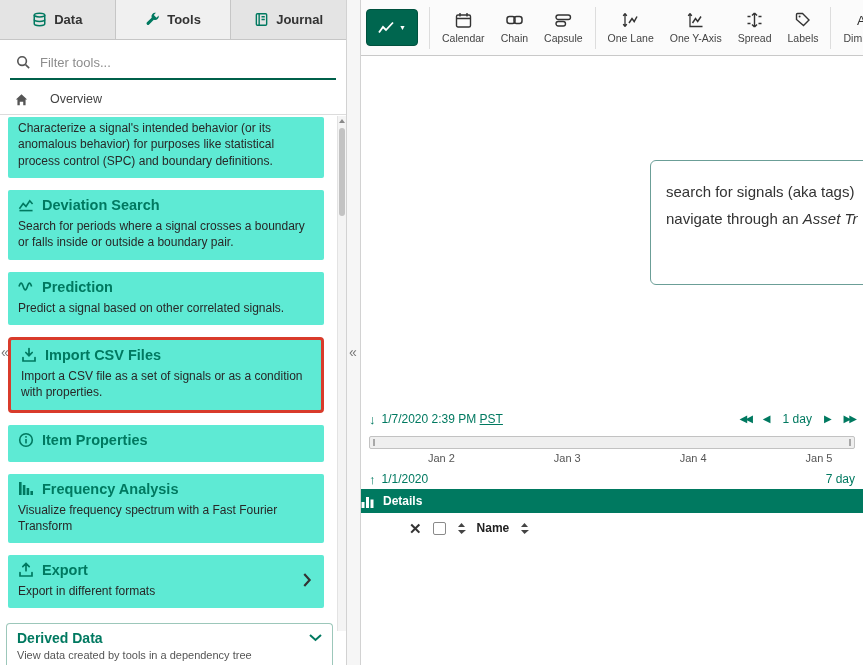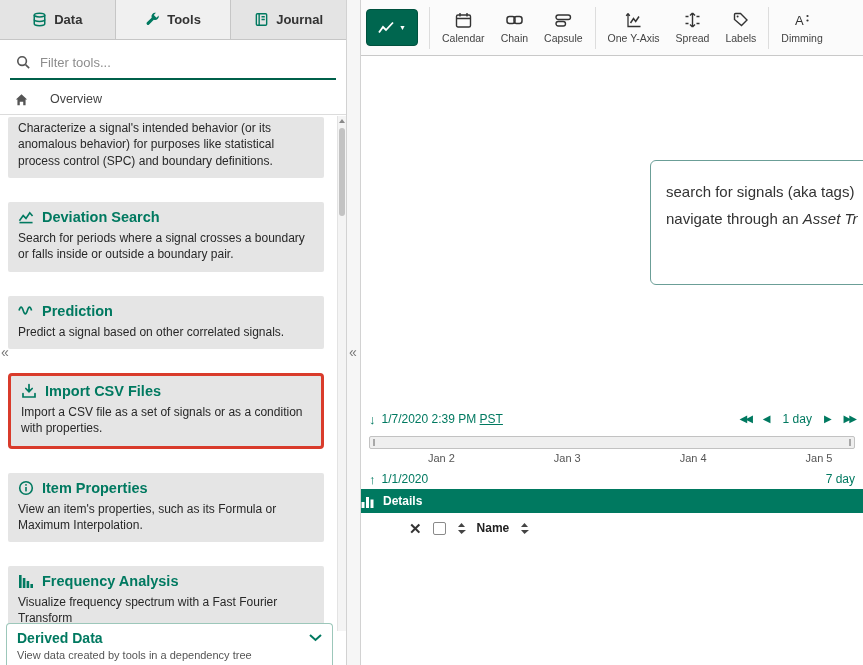--- a/index.html
+++ b/index.html
@@ -17,21 +17,21 @@
   .search-box { display:flex; align-items:center; gap:9px; height:33px; padding:0 6px;
                 border-bottom:2px solid #00604a; }
   .search-box input { flex:1; border:none; outline:none; background:transparent; font-size:13px;
                       color:#333; font-family:"Liberation Sans",sans-serif; }
   .search-box input::placeholder { color:#8d8d8d; }
   .overview-row { height:31px; display:flex; align-items:center; gap:22px; padding:0 15px;
                   font-size:12.5px; color:#444; border-bottom:1px solid #dcdcdc; cursor:pointer; }
 
   .tool-list { position:absolute; top:116px; bottom:34px; left:0; right:0; overflow:hidden;
                padding:1px 22px 0 8px; }
-  .card { background:#e5e5e5; border-radius:2px; padding:7px 10px 9px; margin-bottom:24px; cursor:pointer; position:relative; }
+  .card { background:#5eead4; border-radius:2px; padding:7px 10px 9px; margin-bottom:12px; cursor:pointer; position:relative; }
   .card.partial { padding-top:3px; }
   .card.highlight { border:3px solid #d93b2b; border-radius:4px; }
   .card-title { display:flex; align-items:center; gap:8px; color:#007960; font-size:14.5px;
                 font-weight:700; margin-bottom:5px; }
   .card-desc { font-size:12px; color:#282828; line-height:1.36; }
   .card-chevron { position:absolute; right:12px; top:50%; transform:translateY(-50%); }
 
   .scrollbar { position:absolute; top:116px; bottom:34px; right:0; width:9px; background:#f4f4f4;
                border-left:1px solid #e3e3e3; }
   .scroll-up { height:10px; display:flex; align-items:center; justify-content:center; cursor:pointer; }
@@ -190,21 +190,20 @@
 
       <div class="card">
         <div class="card-title">
           <svg width="16" height="16" viewBox="0 0 16 16">
               <circle cx="8" cy="8" r="6.3" fill="none" stroke="#007960" stroke-width="1.6"></circle>
               <rect x="7.2" y="7" width="1.6" height="4.4" fill="#007960"></rect>
               <rect x="7.2" y="4.1" width="1.6" height="1.6" fill="#007960"></rect>
             </svg>
           <span>Item Properties</span>
         </div>
-        <div class="card-desc">View an item's properties, such as its Formula or Maximum Interpolation.</div>
       </div>
 
       <div class="card">
         <div class="card-title">
           <svg width="16" height="15" viewBox="0 0 16 15" fill="#007960">
               <rect x="1" y="1" width="2.6" height="13"></rect>
               <rect x="4.8" y="4" width="2.6" height="10"></rect>
               <rect x="8.6" y="7" width="2.6" height="7"></rect>
               <rect x="12.4" y="10" width="2.6" height="4"></rect>
             </svg>
@@ -278,20 +277,27 @@
         <span class="tb-label">Chain</span>
       </div>
       <div class="tb-btn">
         <svg width="17" height="16" viewBox="0 0 17 16" fill="none" stroke="#333" stroke-width="1.4">
             <rect x="1" y="3" width="14.5" height="4.5" rx="2.2"></rect>
             <rect x="1" y="9.5" width="9.5" height="4.5" rx="2.2"></rect>
           </svg>
         <span class="tb-label">Capsule</span>
       </div>
       <div class="vr"></div>
+      <div class="tb-btn">
+        <svg width="17" height="16" viewBox="0 0 17 16" fill="none" stroke="#333" stroke-width="1.3">
+            <path d="M3 1.5v13M3 1.5L1.2 3.8M3 1.5l1.8 2.3M3 14.5l-1.8-2.3M3 14.5l1.8-2.3"></path>
+            <path d="M7 11l3-4.5 2.2 3L15 4.5" stroke-width="1.5"></path>
+          </svg>
+        <span class="tb-label">One Lane</span>
+      </div>
       <div class="tb-btn">
         <svg width="17" height="16" viewBox="0 0 17 16" fill="none" stroke="#333" stroke-width="1.3">
             <path d="M3 1.5v13h12.5M3 1.5L1.2 3.8M3 1.5l1.8 2.3"></path>
             <path d="M5.5 11l3-4.5 2.2 3 3.3-5" stroke-width="1.5"></path>
           </svg>
         <span class="tb-label">One Y-Axis</span>
       </div>
       <div class="tb-btn">
         <svg width="17" height="16" viewBox="0 0 17 16" fill="none" stroke="#333" stroke-width="1.4">
             <path d="M8.5 1v14M8.5 1L6 3.5M8.5 1L11 3.5M8.5 15L6 12.5M8.5 15l2.5-2.5"></path>

